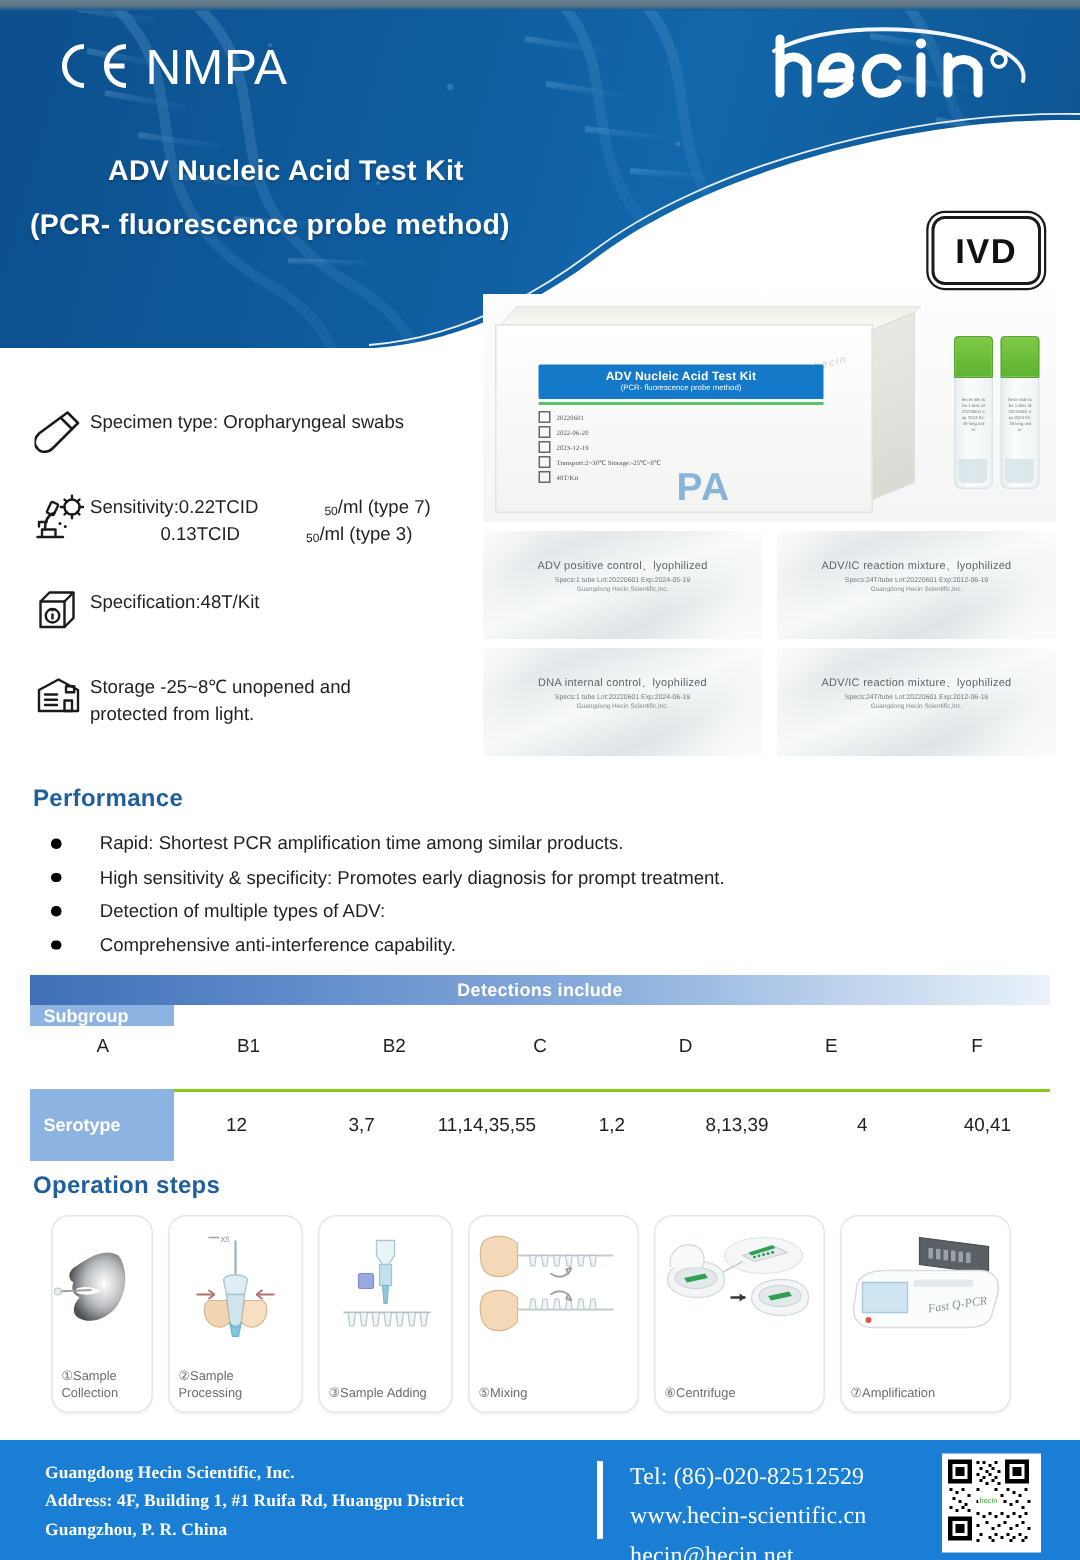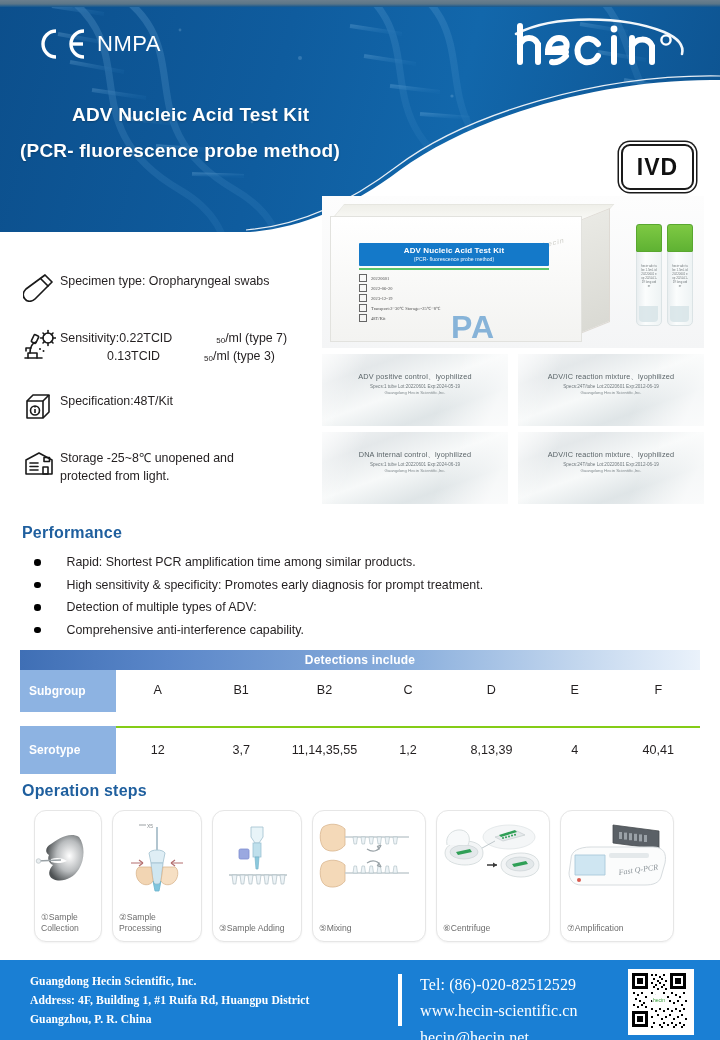--- a/index.html
+++ b/index.html
@@ -31,21 +31,21 @@
   }
   .header-inner{position:absolute;left:0;top:0;width:720px;height:232px;}
 
   .ce-nmpa{
     position:absolute;left:36px;top:27px;
     display:flex;align-items:center;gap:9px;
     color:#fff;
   }
   .ce-mark{display:block;}
   .nmpa-text{
-    font-size:22px;letter-spacing:.5px;font-weight:400;color:#ffffff;
+    font-size:33px;letter-spacing:.5px;font-weight:400;color:#ffffff;
     line-height:1;
   }
   .brand-logo{position:absolute;right:26px;top:18px;width:180px;height:58px;}
 
   .kit-title{
     position:absolute;left:72px;top:104px;
     font-size:19px;font-weight:bold;color:#ffffff;letter-spacing:.2px;
     text-shadow:0 1px 2px rgba(0,0,0,.25);
   }
   .kit-subtitle{
@@ -97,21 +97,21 @@
     border-radius:1px;
   }
   .kitlabel-blue .l1{font-size:8px;font-weight:600;letter-spacing:.1px;display:block;}
   .kitlabel-blue .l2{font-size:5.2px;display:block;margin-top:1px;opacity:.95;}
   .kitlabel-green{height:2px;background:#5bc46a;margin-top:2px;}
   .kitlabel-lines{margin-top:4px;}
   .kl-row{display:flex;align-items:center;gap:4px;margin-bottom:2px;}
   .kl-ico{width:6px;height:6px;border:.7px solid #666;flex:none;}
   .kl-txt{font-size:4.4px;color:#4a4a4a;letter-spacing:.1px;font-family:"Liberation Serif",serif;}
   .kitbox-pa{
-    position:absolute;left:120px;top:92px;font-size:32px;color:#2f7fc4;
+    position:absolute;left:120px;top:92px;font-size:26px;color:#2f7fc4;
     font-weight:bold;opacity:.55;letter-spacing:1px;
   }
   .kitbox-logo{
     position:absolute;right:16px;top:22px;font-size:7px;color:#cfcfc9;
     letter-spacing:1px;transform:skewY(-14deg);
   }
   .vials{position:absolute;right:6px;top:28px;width:62px;height:104px;}
   .vial{
     position:absolute;top:0;width:24px;height:100px;
     background:linear-gradient(90deg,#e9eef0 0%,#fbfdfd 35%,#eef3f4 100%);
@@ -177,21 +177,21 @@
 
   
   .tbl{position:absolute;left:20px;top:650px;width:680px;}
   .tbl-head{
     height:20px;line-height:20px;text-align:center;color:#fff;
     font-size:12px;font-weight:bold;letter-spacing:.2px;
     background:linear-gradient(90deg,#3f6fb5 0%,#5b87c9 22%,#8cb0dd 58%,#c9dbf0 85%,#eaf2fb 100%);
   }
   .tbl-body{display:flex;flex-direction:column;}
   .trow{display:flex;align-items:stretch;}
-  .trow.r1{height:42px;}
+  .trow.r1{height:42px;flex-direction:column;}
   .trow.r2{height:48px;margin-top:14px;justify-content:space-between;}
   .rowlabel{
     width:96px;flex:none;background:#8db3e2;color:#fff;font-weight:bold;
     font-size:12px;display:flex;align-items:center;padding-left:9px;
     box-sizing:border-box;
   }
   .rowcells{flex:1;display:flex;align-items:center;background:#fff;}
   .rowcells.bordered{border-top:2px solid #84cc16;}
   .tcell{
     flex:1;text-align:center;font-size:12.6px;color:#231f20;line-height:1.25;

